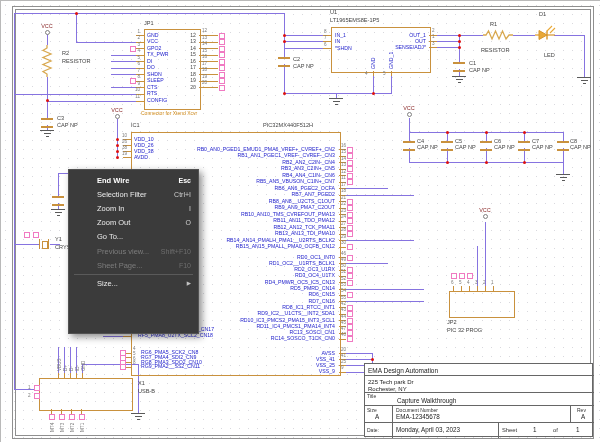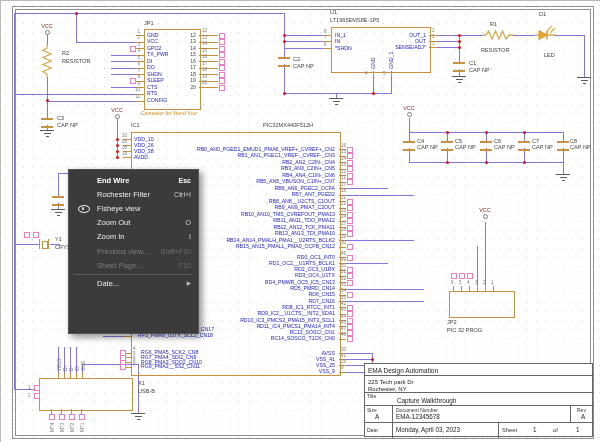--- a/index.html
+++ b/index.html
@@ -757,42 +757,41 @@
     <span class="lab" style="left:188px;top:63px;font-size:5.8px;">of</span>
     <span class="val" style="left:211px;top:62px;">1</span>
   </div>
 
   <div class="menu">
     <div class="mi b">
         <span>End Wire</span>
         <span class="sc">Esc</span>
       </div>
     <div class="mi">
-        <span>Rochester Filter</span>
+        <span>Selection Filter</span>
         <span class="sc">Ctrl+I</span>
       </div>
     <div class="mi">
-        <span class="eyeic"></span>
-        <span>Fisheye view</span>
+        <span>Zoom In</span>
+        <span class="sc">I</span>
       </div>
     <div class="mi">
         <span>Zoom Out</span>
         <span class="sc">O</span>
       </div>
     <div class="mi">
-        <span>Zoom In</span>
-        <span class="sc">I</span>
+        <span>Go To...</span>
       </div>
     <div class="mi dis">
         <span>Previous view...</span>
         <span class="sc">Shift+F10</span>
       </div>
     <div class="mi dis">
         <span>Sheet Page...</span>
         <span class="sc">F10</span>
       </div>
     <div class="msep"></div>
     <div class="mi">
-        <span>Date...</span>
+        <span>Size...</span>
         <span class="arr">▶</span>
       </div>
   </div>
 </div>
 
 </body></html>

